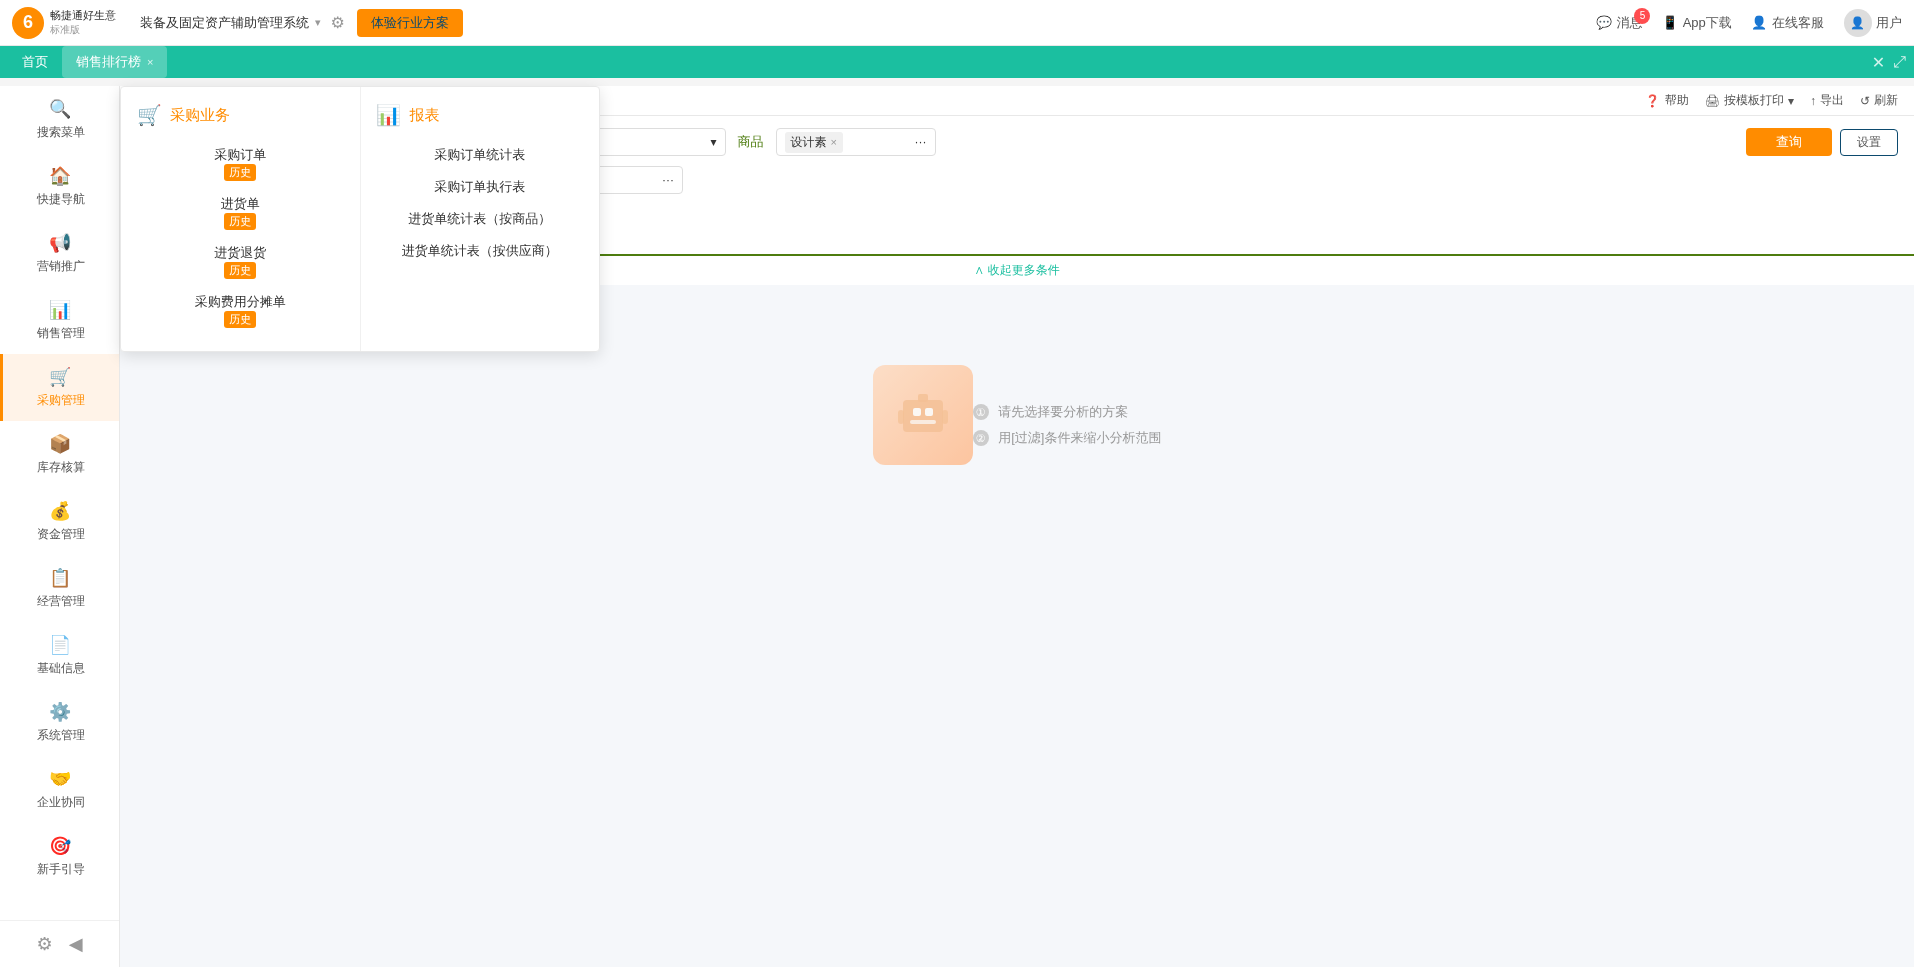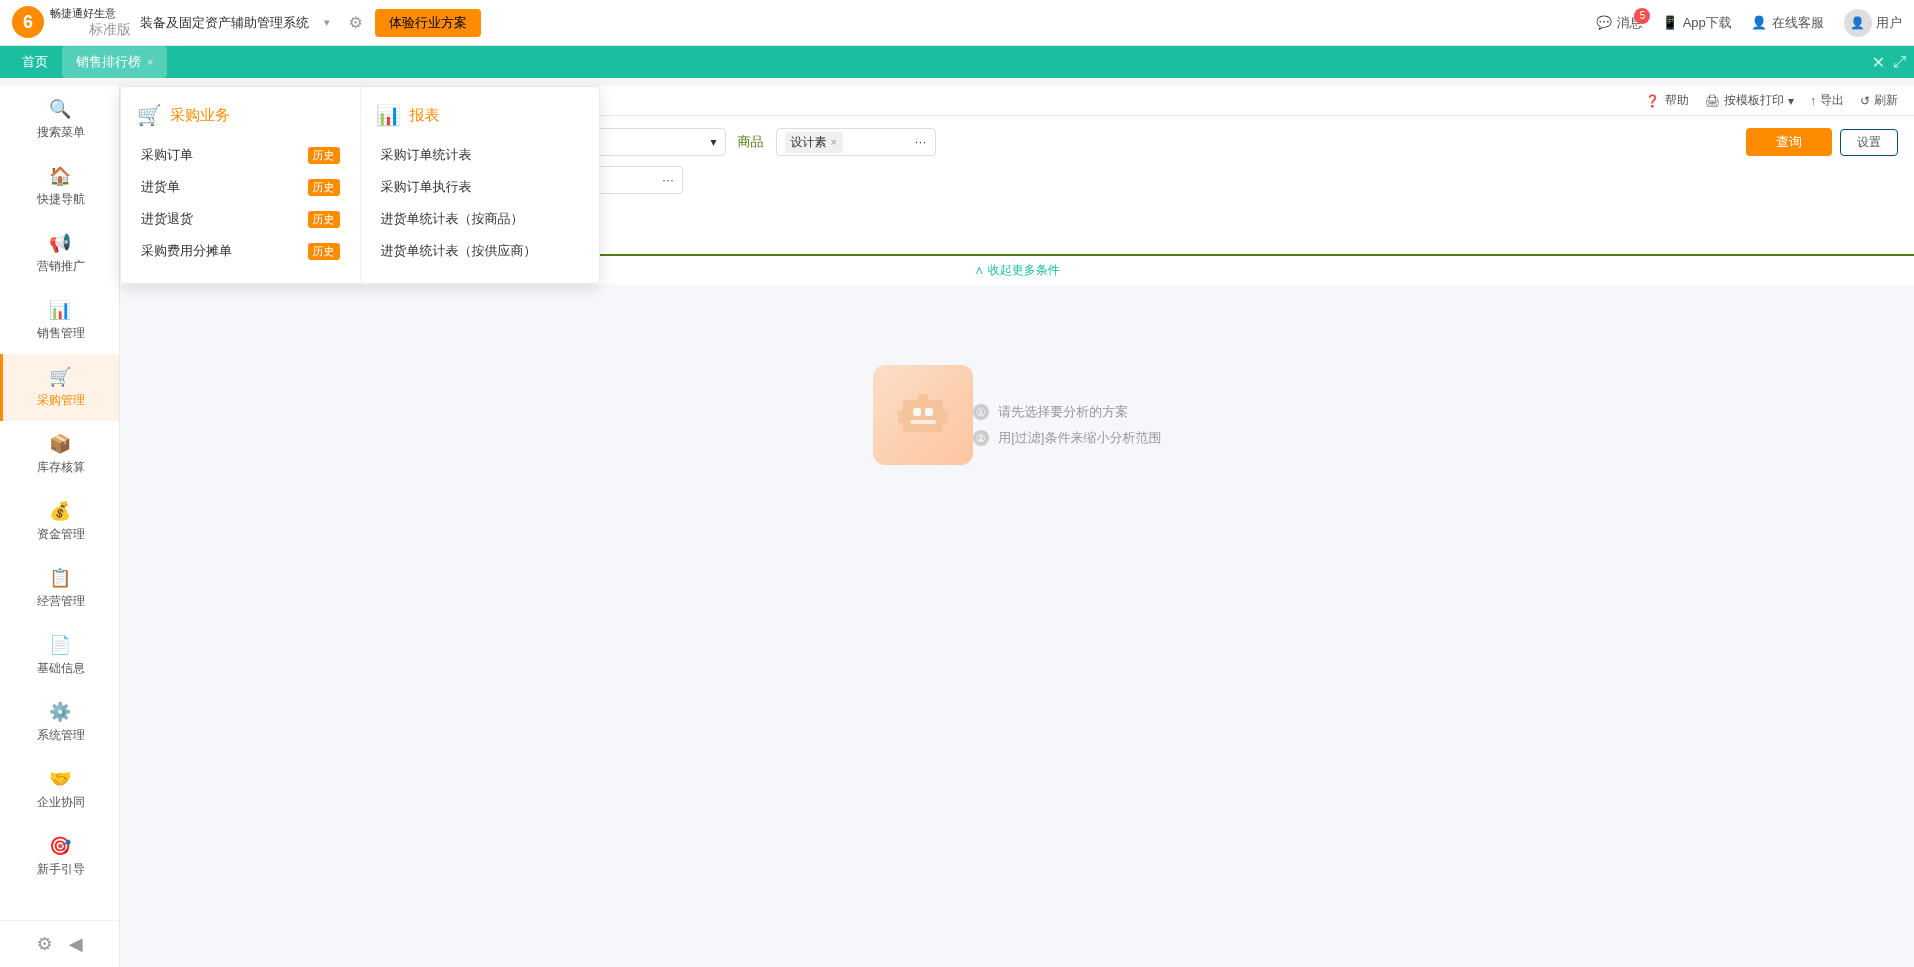--- a/index.html
+++ b/index.html
@@ -24,36 +24,36 @@
       gap: 6px;
     }
     .logo-icon {
       width: 32px; height: 32px;
       background: #ff8c00;
       border-radius: 50%;
       display: flex; align-items: center; justify-content: center;
       color: #fff; font-size: 18px; font-weight: bold;
     }
     .logo-text { font-size: 11px; color: #333; line-height: 1.3; }
-    .logo-sub { font-size: 14px; color: #999; margin-left: 39px; }
+    .logo-sub { font-size: 10px; color: #999; }
     .system-title {
       flex: 0 0 auto;
       margin-left: 8px;
       font-size: 13px;
       color: #333;
       display: flex;
       align-items: center;
-      gap: 15px;
+      gap: 6px;
     }
     .system-title .arrow { color: #999; font-size: 11px; }
     .settings-icon { color: #999; font-size: 16px; cursor: pointer; margin-left: 4px; }
     .industry-btn {
       margin-left: 12px;
       background: #ff8c00;
-      color: #000000;
+      color: #0c4a6e;
       border: none;
       border-radius: 4px;
       padding: 5px 14px;
       font-size: 13px;
       cursor: pointer;
     }
     .top-right {
       margin-left: auto;
       display: flex;
       align-items: center;
@@ -352,20 +352,21 @@
     }
     .menu-item {
       display: flex;
       align-items: center;
       justify-content: space-between;
       padding: 7px 4px;
       cursor: pointer;
       color: #333;
       font-size: 13px;
       border-radius: 3px;
+      flex-direction: column;
     }
     .history-badge {
       background: #ff8c00;
       color: #fff;
       border-radius: 3px;
       padding: 1px 5px;
       font-size: 11px;
     }
     .menu-right-header {
       color: #ff8c00;

